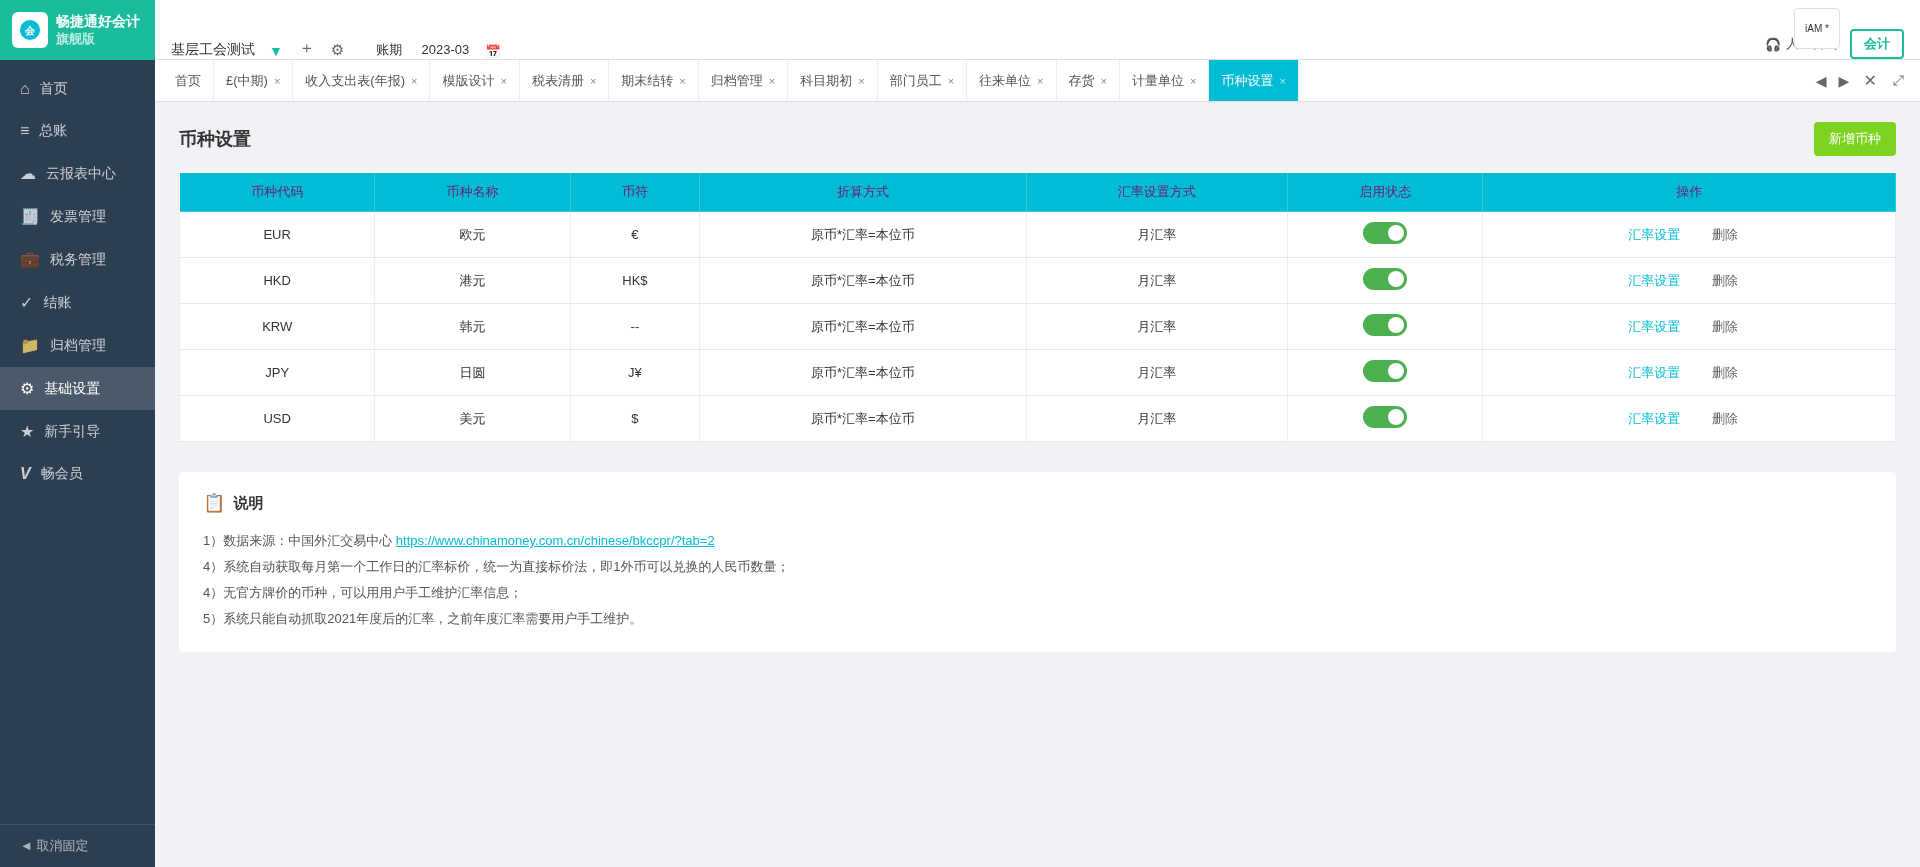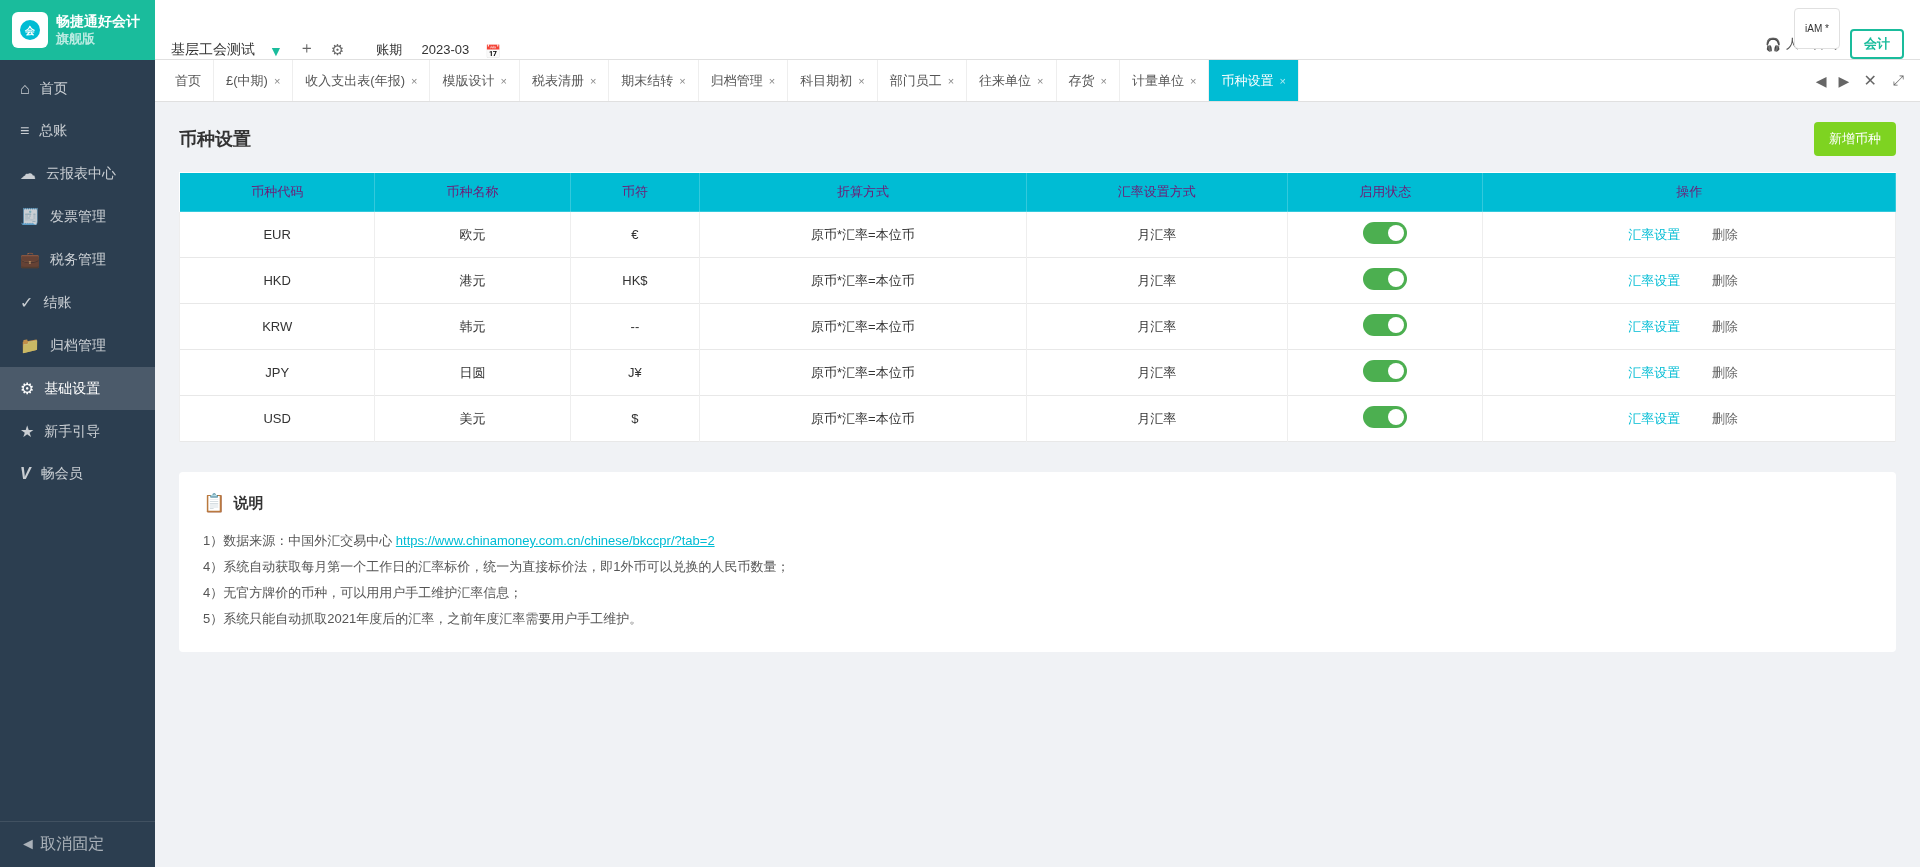--- a/index.html
+++ b/index.html
@@ -21,21 +21,21 @@
     .sidebar-logo-sub { font-size: 13px; color: rgba(255,255,255,0.7); font-weight: bold; }
     .sidebar-nav { flex: 1; padding-top: 8px; }
     .sidebar-item {
       display: flex; align-items: center; gap: 10px; padding: 12px 20px;
       cursor: pointer; color: rgba(255,255,255,0.75); font-size: 14px;
       transition: background 0.2s;
     }
     .sidebar-item.active { background: rgba(255,255,255,0.15); color: #fff; }
     .sidebar-item .icon { font-size: 16px; }
     .sidebar-bottom {
-      padding: 12px 20px; color: rgba(255,255,255,0.6); font-size: 16px;
+      padding: 12px 20px; color: rgba(255,255,255,0.6); font-size: 13px;
       display: flex; align-items: center; gap: 6px; cursor: pointer; border-top: 1px solid rgba(255,255,255,0.1);
     }
 
     
     .main { margin-left: 155px; display: flex; flex-direction: column; height: 100vh; }
 
     
     .topbar {
       background: #fff; height: 60px; display: flex; align-items: flex-end;
       padding: 0 16px; border-bottom: 1px solid #e0e0e0; gap: 12px;

